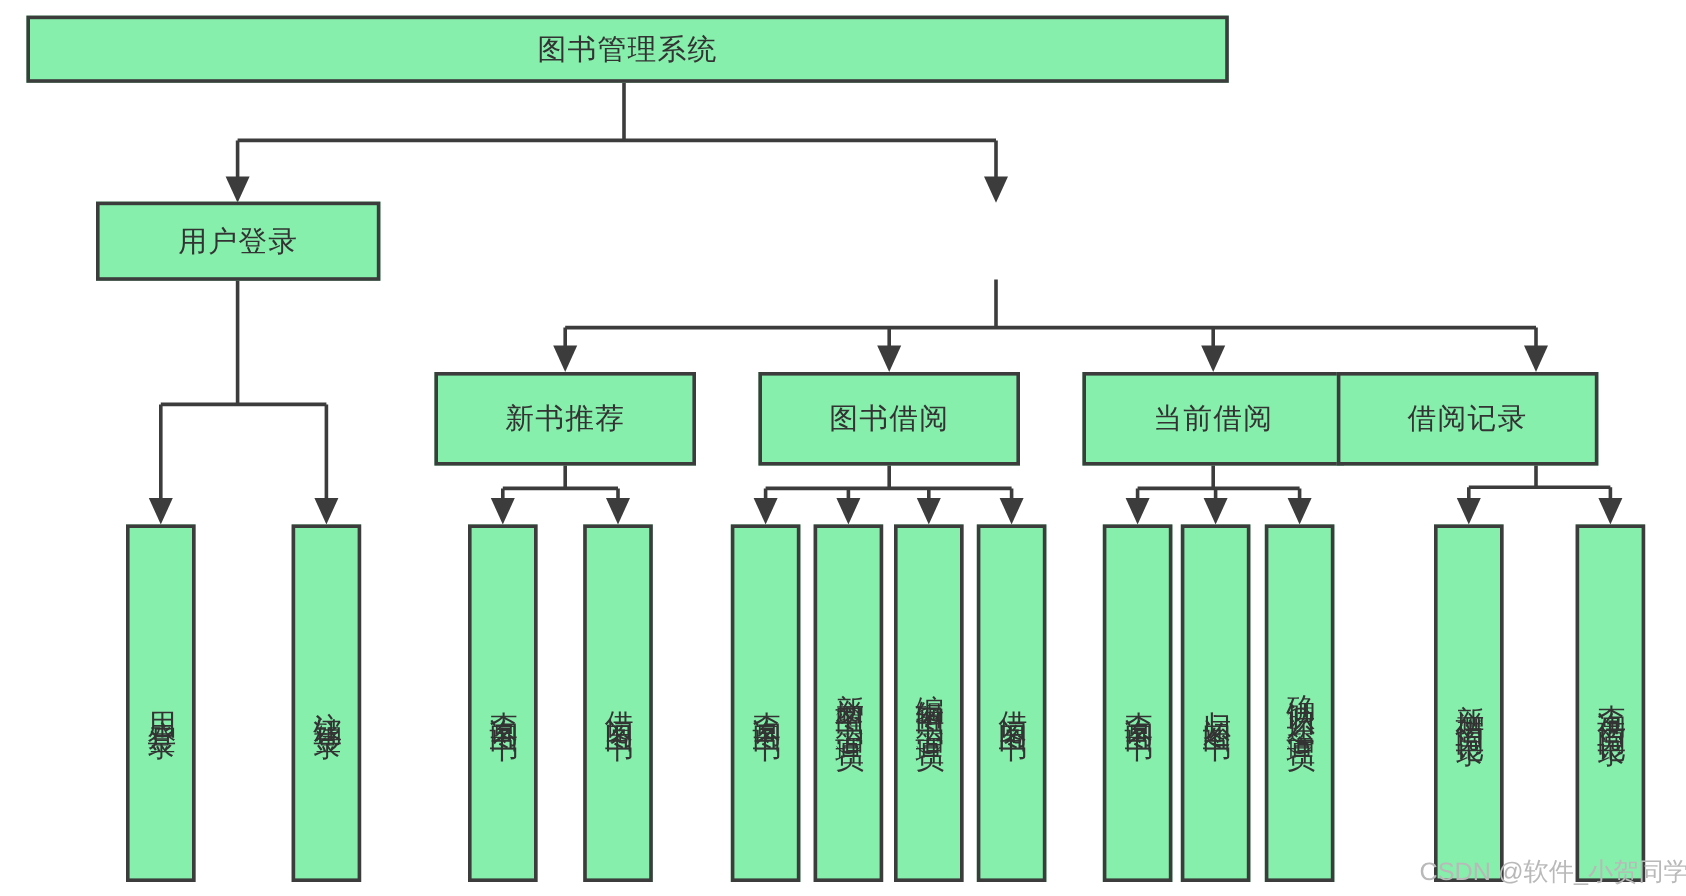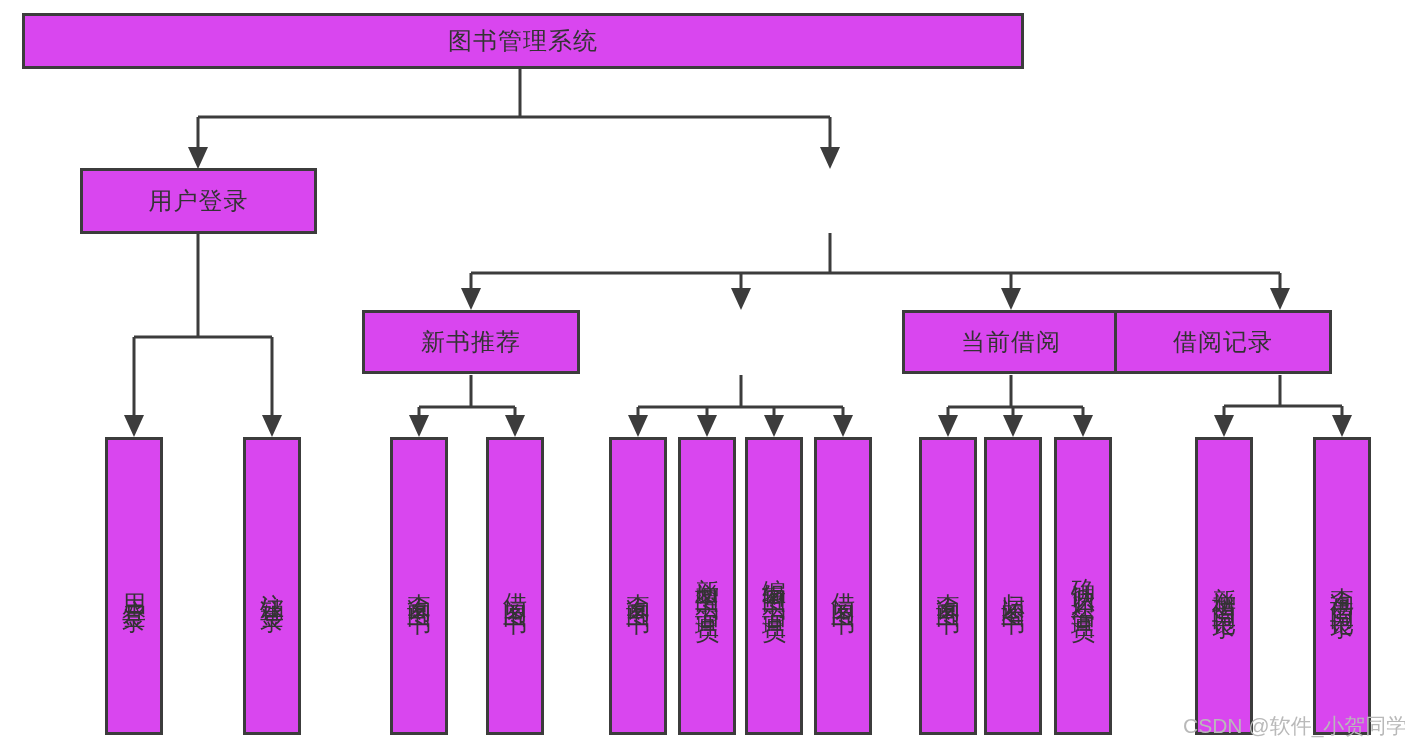--- a/index.html
+++ b/index.html
@@ -14,31 +14,31 @@
   }
   svg.connectors {
     position: absolute;
     left: 0; top: 0;
     width: 1405px; height: 747px;
   }
   .box {
     position: absolute;
     box-sizing: border-box;
     border: 3px solid #3c3c3c;
-    background: #d946ef;
+    background: #86efac;
     display: flex;
     align-items: center;
     justify-content: center;
   }
   .h-label { font-size: 24px; letter-spacing: 1px; white-space: nowrap; }
   .root  { left: 22px;  top: 13px;  width: 1002px; height: 56px; }
   .lvl2  { top: 168px; height: 66px; width: 237px; }
   .lvl2.a { left: 80px; }
   .lvl2.b { left: 711px; }
-  .lvl3  { top: 310px; height: 64px; width: 218px; }
+  .lvl3  { top: 310px; height: 78px; width: 218px; }
   .lvl3.c1 { left: 362px; }
   .lvl3.c2 { left: 632px; }
   .lvl3.c3 { left: 902px; }
   .lvl3.c4 { left: 1114px; }
   .leaf  { top: 437px; height: 298px; width: 58px; }
   .vtext {
     writing-mode: vertical-rl;
     text-orientation: mixed;
     font-size: 24px;
     letter-spacing: 6px;
@@ -104,20 +104,21 @@
       <polygon points="1214,415 1234,415 1224,437"></polygon>
       <polygon points="1332,415 1352,415 1342,437"></polygon>
     </g>
   </svg>
 
   <div class="box root h-label">图书管理系统</div>
 
   <div class="box lvl2 a h-label">用户登录</div>
 
   <div class="box lvl3 c1 h-label">新书推荐</div>
+  <div class="box lvl3 c2 h-label">图书借阅</div>
   <div class="box lvl3 c3 h-label">当前借阅</div>
   <div class="box lvl3 c4 h-label">借阅记录</div>
 
   <div class="box leaf l1">
     <span class="vtext">用户登录</span>
   </div>
   <div class="box leaf l2x">
     <span class="vtext">注销登录</span>
   </div>
 

